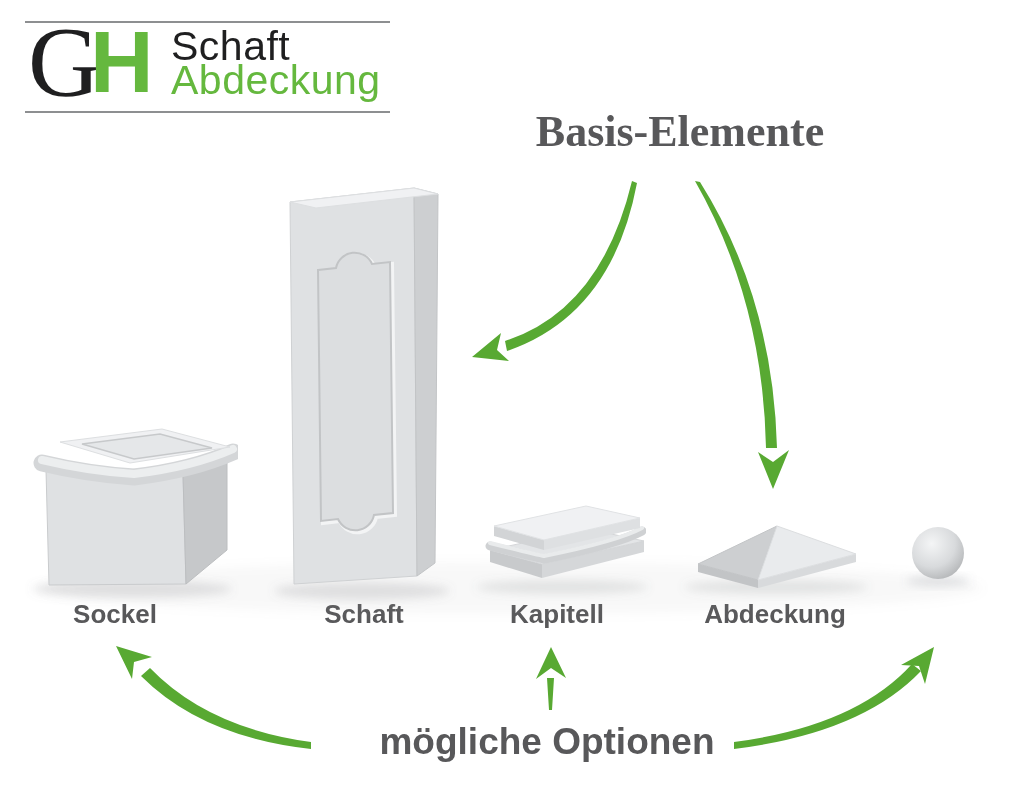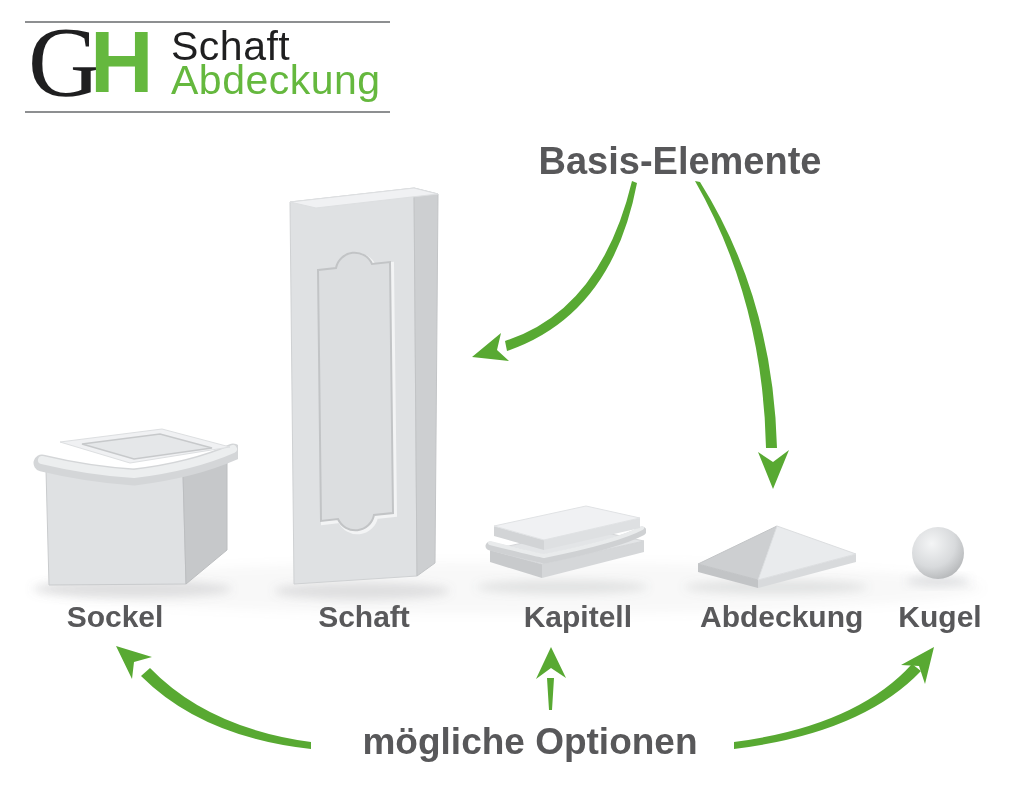--- a/index.html
+++ b/index.html
@@ -33,29 +33,29 @@
     position:absolute;left:171px;font-size:41px;line-height:1;font-weight:400;
     letter-spacing:0.5px;
   }
   .logo-garten{top:26px;color:var(--logo_black,#1f1f20);}
   .logo-heinemann{top:60px;color:var(--logo_green,#65b83e);}
   
   .title{
     position:absolute;text-align:center;font-weight:700;color:var(--text_dark,#58585a);
     line-height:1.1;
   }
-  .title-basis{left:500px;top:141px;width:360px;font-size:38px;}
-  .title-optionen{left:350px;top:722px;width:360px;font-size:37px;}
+  .title-basis{left:500px;top:108px;width:360px;font-size:44px;font-family:Liberation Serif, serif;}
+  .title-optionen{left:367px;top:722px;width:360px;font-size:37px;}
   .el-label{
     position:absolute;top:600px;width:150px;text-align:center;font-weight:700;
-    font-size:30px;color:var(--text_dark,#58585a);line-height:1.1;
+    font-size:26px;color:var(--text_dark,#58585a);line-height:1.1;
   }
   .lbl-sockel{left:40px;}
   .lbl-schaft{left:289px;}
-  .lbl-kapitell{left:482px;text-align:right;}
+  .lbl-kapitell{left:482px;}
   .lbl-abdeckung{left:700px;}
   .lbl-kugel{left:865px;}
   
   .fig{position:absolute;z-index:2;}
   .fig-sockel{left:30px;top:418px;}
   .fig-schaft{left:280px;top:178px;}
   .fig-kapitell{left:478px;top:500px;}
   .fig-abdeckung{left:688px;top:504px;}
   .fig-kugel{left:908px;top:524px;}
   .shadows{position:absolute;left:0;top:0;z-index:1;}
@@ -146,21 +146,20 @@
         <stop offset="100%" stop-color="#b2b4b6"></stop>
       </radialGradient>
     </defs>
     <circle cx="30" cy="29" r="26" fill="url(#ballg)"></circle>
   </svg>
 
   <div class="el-label lbl-sockel">Sockel</div>
   <div class="el-label lbl-schaft">Schaft</div>
   <div class="el-label lbl-kapitell">Kapitell</div>
   <div class="el-label lbl-abdeckung">Abdeckung</div>
-  <div class="el-label lbl-kugel">Kugel</div>
 
   <svg class="arrows" width="1024" height="812" viewBox="0 0 1024 812" aria-hidden="true">
 
     <g>
       <path d="M 632 181 Q 601 310 505 341 L 507 351 Q 612 315 637 183 Z"></path>
       <polygon points="472,357 501,333 497,350 509,361"></polygon>
     </g>
 
     <g>
       <path d="M 695 181 Q 763 300 766 448 L 777 448 Q 773 298 700 182 Z"></path>

